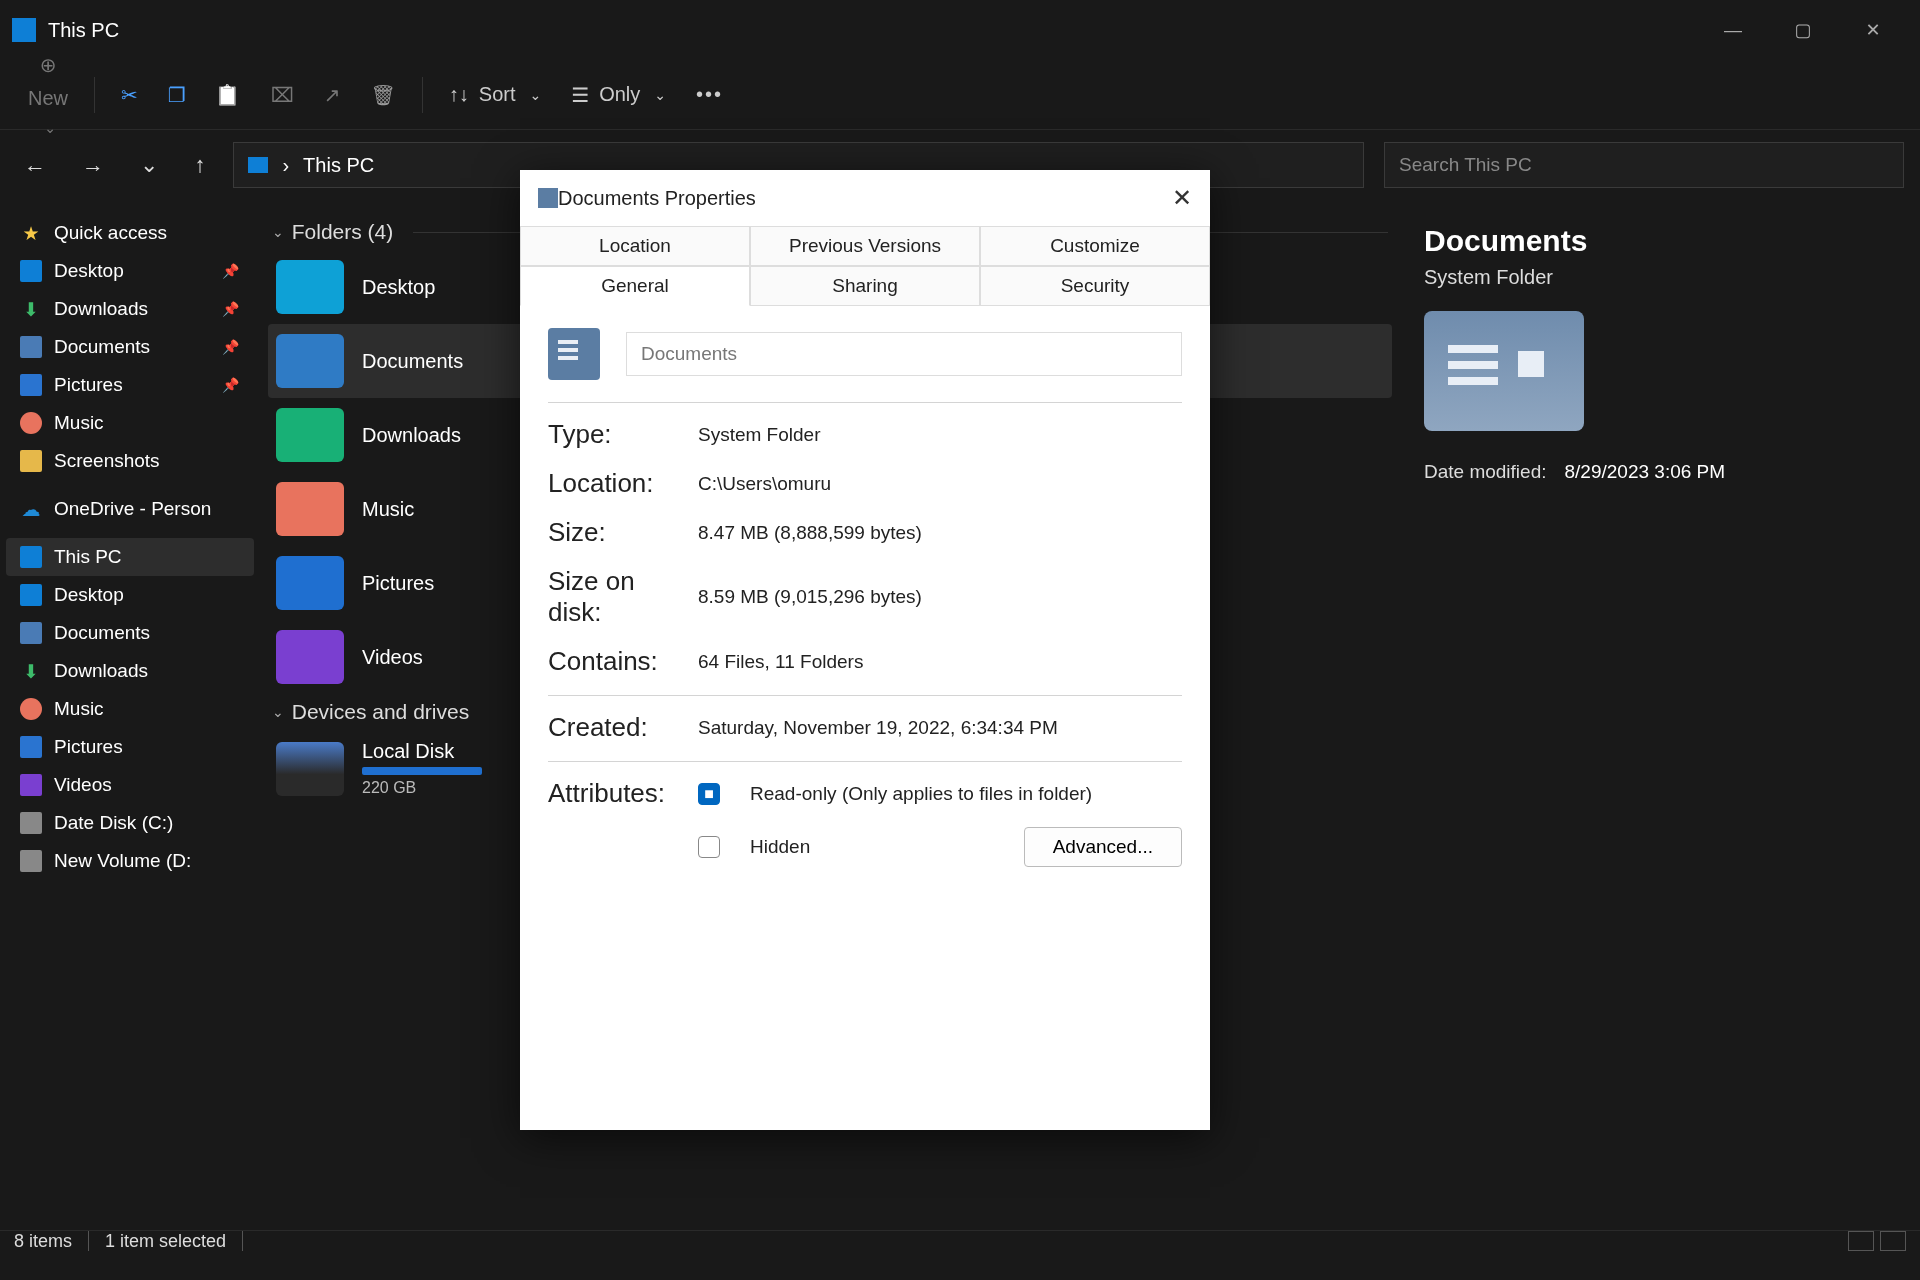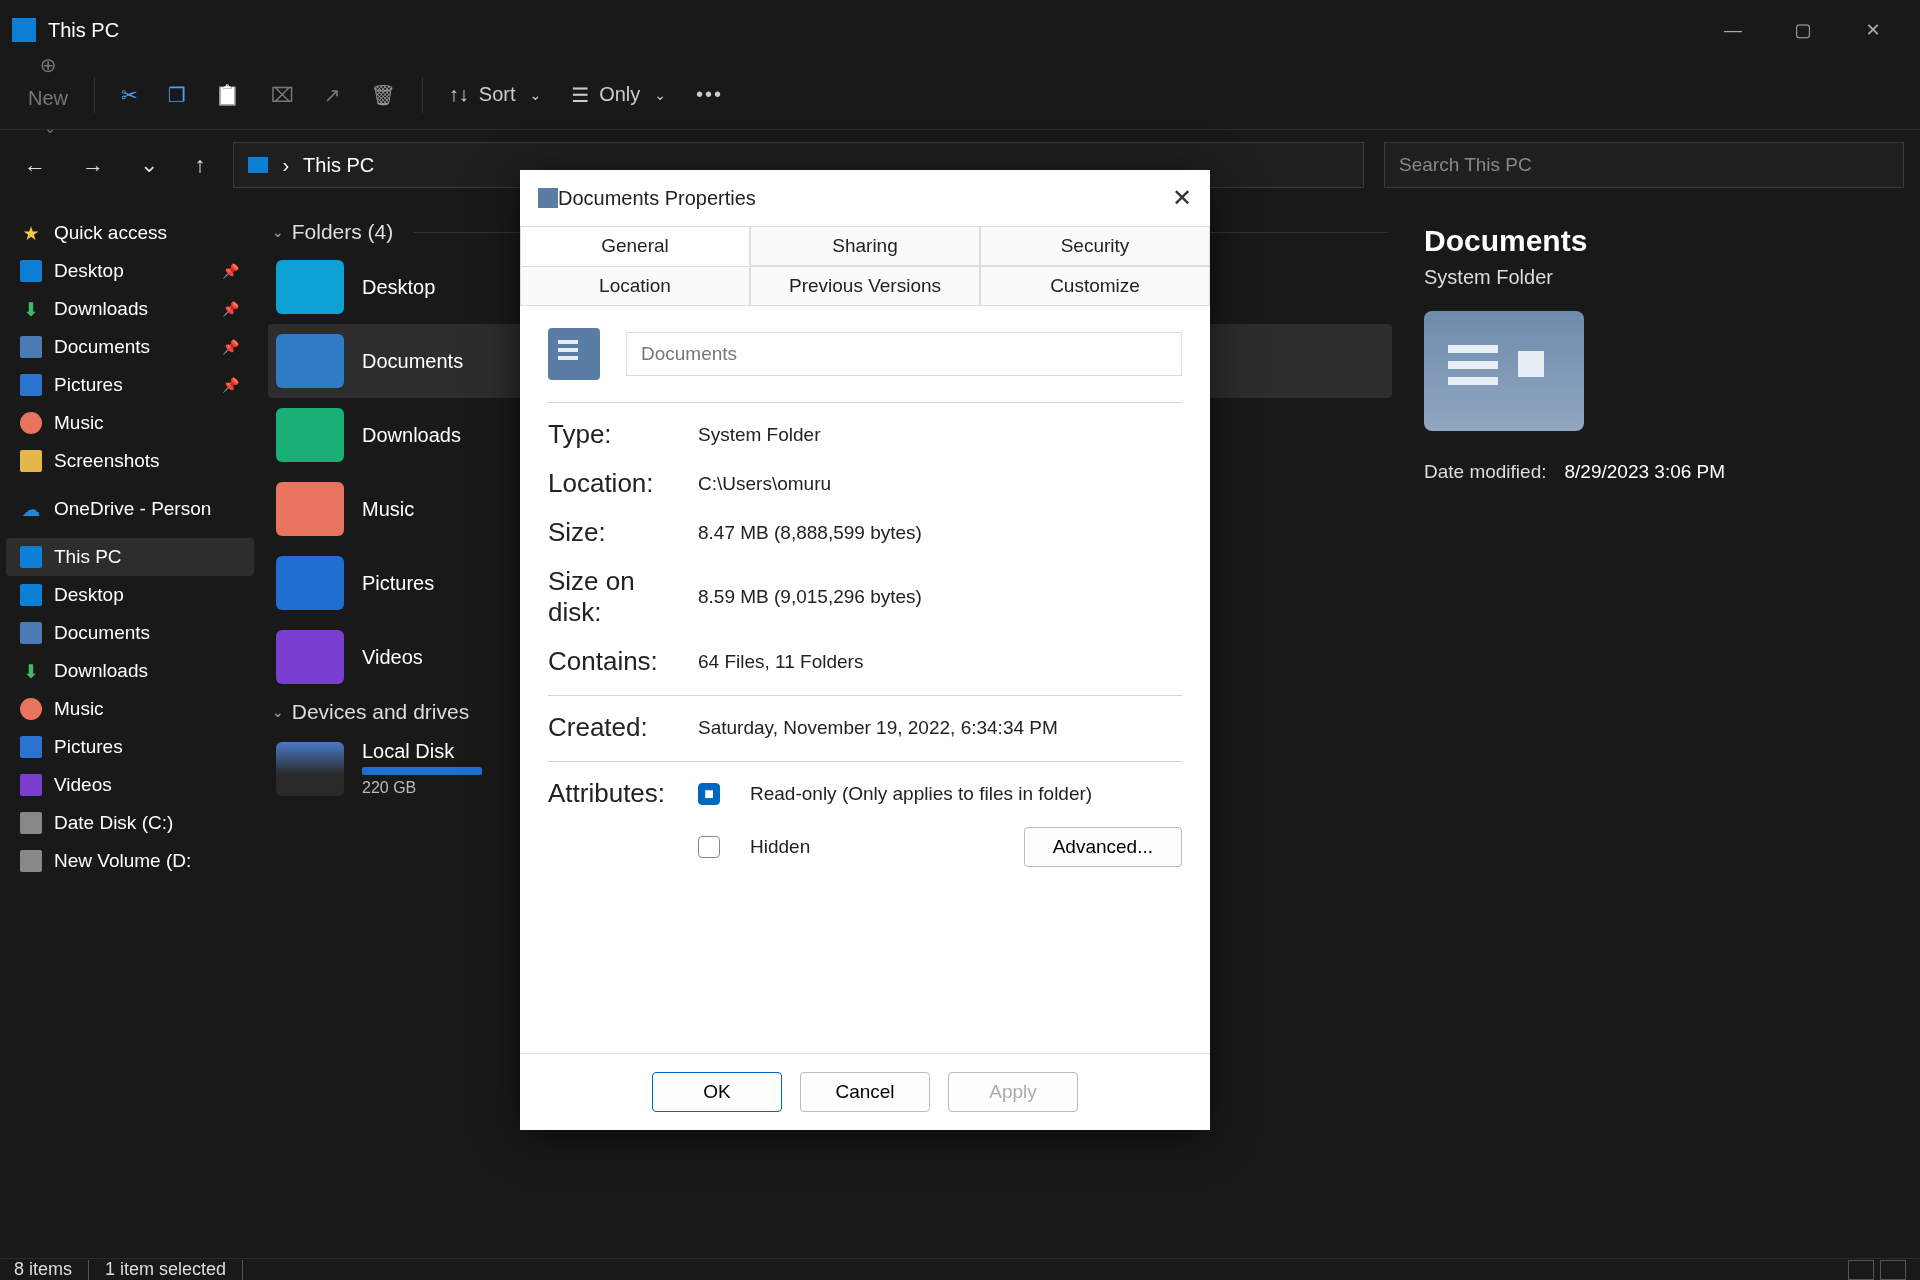--- a/index.html
+++ b/index.html
@@ -34,21 +34,21 @@
 .folder-ico { width:68px; height:54px; border-radius:6px; display:flex; align-items:center; justify-content:center; font-size:28px; color:#fff; }
 .folder-lbl { font-size:20px; }
 .details { width:520px; padding:24px 0 0 24px; }
 .details h2 { font-size:30px; font-weight:600; margin-bottom:8px; }
 .details .sub { font-size:20px; color:#ddd; margin-bottom:22px; }
 .details .bigicon { width:160px; height:120px; background:linear-gradient(#6f8cad,#8fa6c0); border-radius:8px; margin-bottom:30px; position:relative; }
 .details .bigicon::before { content:""; position:absolute; left:24px; top:34px; width:50px; height:8px; background:#e8eef6; box-shadow:0 16px 0 #e8eef6, 0 32px 0 #e8eef6; }
 .details .bigicon::after { content:""; position:absolute; right:40px; top:40px; width:26px; height:26px; background:#e8eef6; }
 .details .meta { display:flex; gap:18px; font-size:19px; }
 .details .meta .k { color:#ddd; }
-.statusbar { position:absolute; bottom:0; left:0; right:0; height:22px; display:flex; align-items:flex-end; padding:0 14px; font-size:18px; color:#ddd; border-top:1px solid #2a2a2a; gap:16px; }
+.statusbar { position:absolute; bottom:0; left:0; right:0; height:50px; display:flex; align-items:flex-start; padding:0 14px; font-size:18px; color:#ddd; border-top:1px solid #2a2a2a; gap:16px; }
 .statusbar .vsep2 { width:1px; height:20px; background:#555; }
 .view-toggle { margin-left:auto; display:flex; gap:6px; }
 .view-toggle .vb { width:26px; height:20px; border:1px solid #555; }
 
 .dialog { position:absolute; left:520px; top:170px; width:690px; height:960px; background:#fff; color:#222; box-shadow:0 8px 40px rgba(0,0,0,.6); display:flex; flex-direction:column; }
 .dlg-title { display:flex; align-items:center; height:56px; padding:0 18px; font-size:20px; }
 .dlg-title .dlg-ico { width:20px; height:20px; background:#5b7da3; }
 .dlg-close { margin-left:auto; font-size:24px; cursor:pointer; color:#333; }
 .tabs { display:grid; grid-template-columns:1fr 1fr 1fr; }
 .tabs .tab { text-align:center; padding:8px 0; font-size:19px; border:1px solid #ddd; background:#fafafa; cursor:pointer; }
@@ -295,28 +295,28 @@
   </div>
 </div>
 
 <div class="dialog">
   <div class="dlg-title">
     <div class="dlg-ico"></div>
     <span>Documents Properties</span>
     <span class="dlg-close">✕</span>
   </div>
   <div class="tabs">
+    <div class="tab">Location</div>
+    <div class="tab">Previous Versions</div>
+    <div class="tab">Customize</div>
+  </div>
+  <div class="tabs">
     <div class="tab active">General</div>
     <div class="tab">Sharing</div>
     <div class="tab">Security</div>
-  </div>
-  <div class="tabs">
-    <div class="tab">Location</div>
-    <div class="tab">Previous Versions</div>
-    <div class="tab">Customize</div>
   </div>
   <div class="dlg-body">
     <div class="dlg-headrow">
       <div class="dlg-bigicon"></div>
       <input class="dlg-name" value="Documents" style="">
     </div>
     <hr class="dlg-hr">
     <div class="dlg-row">
         <span class="dlg-label">Type:</span>
         <span class="dlg-val">System Folder</span>
@@ -348,18 +348,13 @@
       <span class="chk filled">■</span>
       <span class="dlg-val">Read-only (Only applies to files in folder)</span>
     </div>
     <div class="dlg-row">
       <span class="dlg-label"></span>
       <span class="chk"></span>
       <span class="dlg-val">Hidden</span>
       <button class="adv-btn">Advanced...</button>
     </div>
   </div>
-  <div class="dlg-buttons">
-    <button class="dlg-btn primary">OK</button>
-    <button class="dlg-btn">Cancel</button>
-    <button class="dlg-btn disabled">Apply</button>
-  </div>
 </div>
 
 </body></html>

